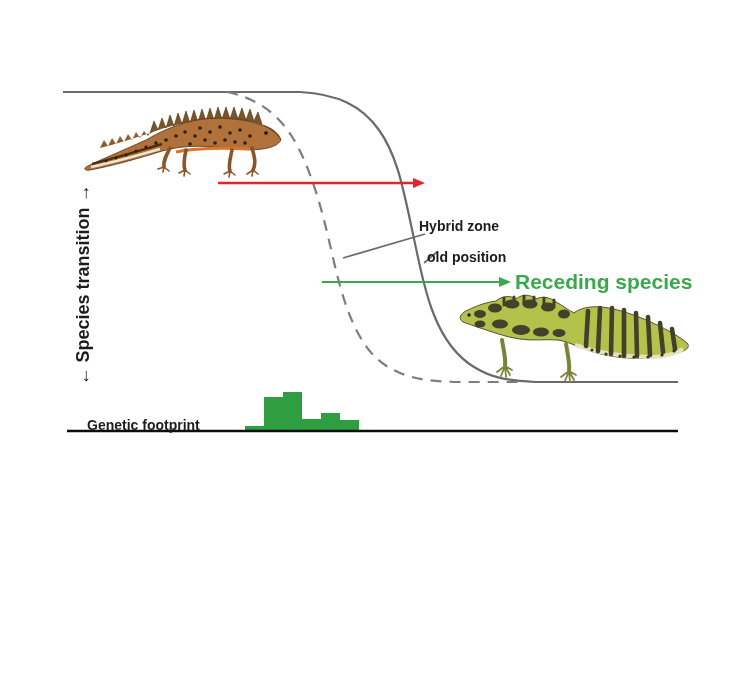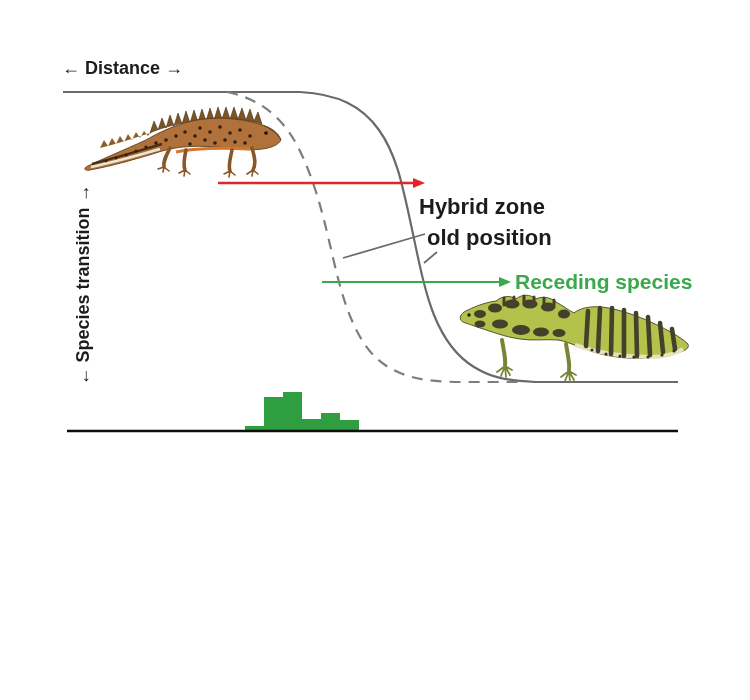--- a/index.html
+++ b/index.html
@@ -2,21 +2,21 @@
 <html><head>
 <meta charset="utf-8">
 <style>
   html,body{margin:0;padding:0;}
   .canvas{
     position:relative;width:750px;height:700px;background:#ffffff;overflow:hidden;
     font-family:"Liberation Sans", sans-serif;color:#1c1c1c;
   }
   .lbl{position:absolute;white-space:nowrap;line-height:1.1;}
   .axis-lbl{font-size:18px;font-weight:600;color:#1c1c1c;}
-  .black-lbl{font-size:22px;font-weight:600;color:#1c1c1c;}
+  .black-lbl{font-size:14px;font-weight:600;color:#1c1c1c;margin-top:24px;}
   .red-lbl{font-size:19px;font-weight:700;color:#e2242b;}
   .green-lbl{font-size:21px;font-weight:700;color:#3aa84b;}
   .arrow-glyph{font-weight:600;}
   #distance-label{left:62px;top:59px;}
   #species-transition-label{
     left:-21px;top:274px;width:212px;height:22px;text-align:center;
     transform:rotate(-90deg);transform-origin:center;
   }
   #expanding-label{left:144px;top:192px;}
   #hybrid-zone-label{left:419px;top:195px;}
@@ -172,32 +172,28 @@
       </g>
       <g stroke="#7b8338" stroke-width="1.8" stroke-linecap="round">
         <path d="M505,366 L497,372 M505,366 L501,376 M505,366 L506,377 M505,366 L510,375 M505,366 L512,370"></path>
         <path d="M569,371 L561,377 M569,371 L565,381 M569,371 L570,382 M569,371 L574,380 M569,371 L576,375"></path>
       </g>
 
       <circle cx="469" cy="315" r="1.7" fill="#1d1a10"></circle>
     </g>
   </svg>
 
-  <div class="lbl axis-lbl" id="distance-label">
-    <span class="arrow-glyph">←</span>
-    <span>Distance</span>
-    <span class="arrow-glyph">→</span>
-  </div>
 
   <div class="lbl axis-lbl" id="species-transition-label">
     <span class="arrow-glyph">←</span>
     <span>Species transition</span>
     <span class="arrow-glyph">→</span>
   </div>
 
 
   <div class="lbl black-lbl" id="hybrid-zone-label">Hybrid zone</div>
   <div class="lbl black-lbl" id="old-position-label">old position</div>
 
   <div class="lbl green-lbl" id="receding-label">Receding species</div>
 
+  <div class="lbl black-lbl" id="genetic-footprint-label">Genetic footprint</div>
 
 </div>
 
 </body></html>

